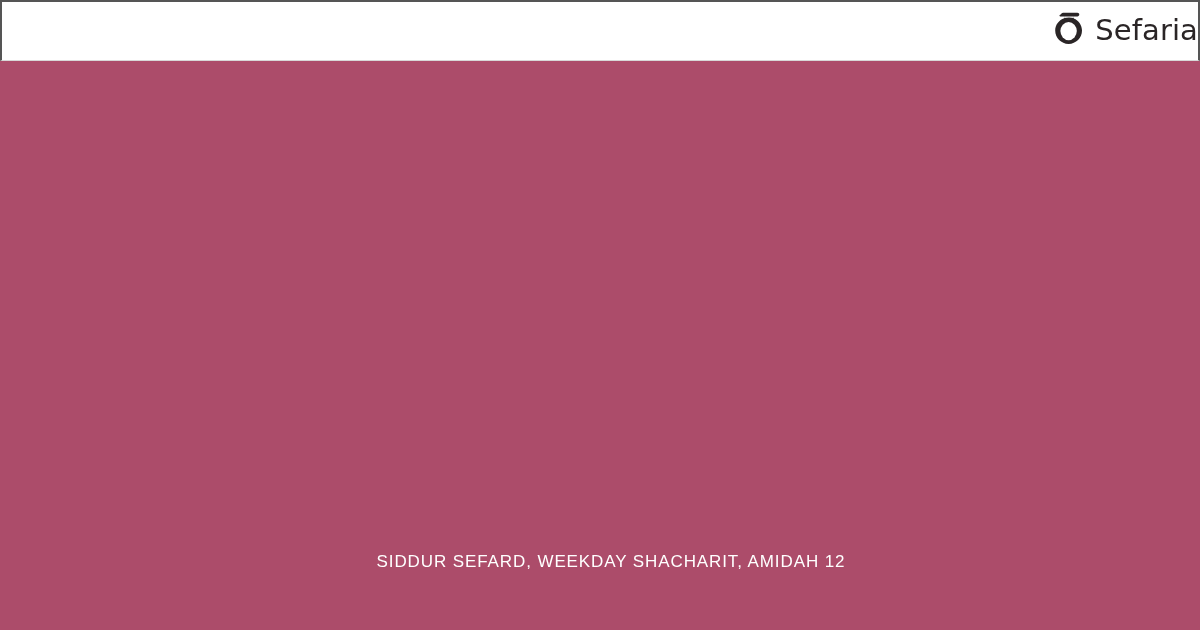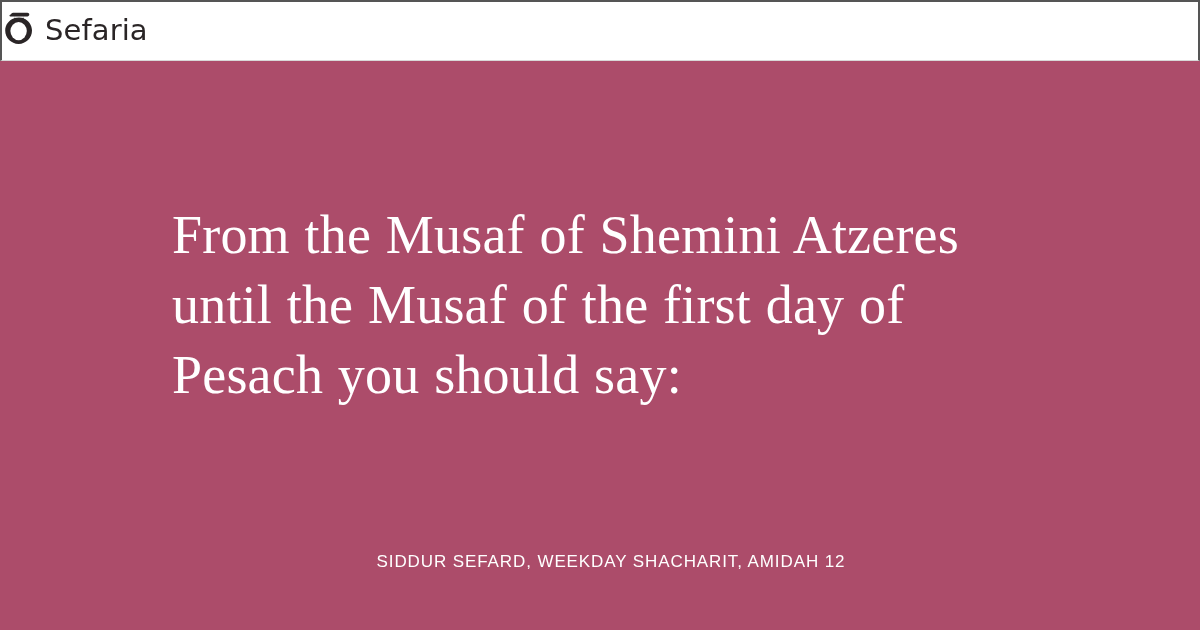--- a/index.html
+++ b/index.html
@@ -31,21 +31,21 @@
     width: 1200px;
     height: 61px;
     box-sizing: border-box;
     background: #ffffff;
     border-top: 2px solid #555555;
     border-left: 2px solid #555555;
     border-right: 2px solid #555555;
     border-bottom: 1px solid #d8d8d8;
     display: flex;
     align-items: center;
-    justify-content: flex-start;
+    justify-content: flex-end;
   }
 
   .brand {
     display: flex;
     align-items: center;
     gap: 11px;
     transform: translateY(-1px);
   }
 
   .brand-mark {
@@ -117,17 +117,16 @@
       <svg class="brand-mark" viewBox="0 0 32 36" aria-hidden="true">
         <path fill="#2a2526" d="M8.9 2.2c0.7-0.9 1.9-1.4 3.1-1.4h13.4c1.1 0 1.9 0.8 1.9 1.8 0 1.0-0.8 1.8-1.9 1.8h-3.6v2.0c4.9 2.0 8.2 6.7 8.2 12.2 0 7.4-6.0 13.4-13.4 13.4S3.2 26.0 3.2 18.6C3.2 12.8 7.0 7.9 12.2 6.2V4.4H8.9C7.3 4.4 6.7 3.4 8.9 2.2z"></path>
         <ellipse cx="16.6" cy="19.1" rx="8.2" ry="9.1" fill="#ffffff"></ellipse>
         <path fill="#ffffff" d="M12.2 4.4h9.6v1.6c-1.5-0.4-3.1-0.6-4.8-0.6-1.7 0-3.3 0.2-4.8 0.7V4.4z"></path>
       </svg>
       <span class="brand-name">Sefaria</span>
     </div>
   </div>
 
   <div class="body-area">
-    <p class="quote">From the Musaf of Shemini Atzeres until the Musaf of the first day of Pesach you should say:</p>
     <div class="citation">SIDDUR SEFARD, WEEKDAY SHACHARIT, AMIDAH 12</div>
   </div>
 
 </div>
 
 </body></html>

